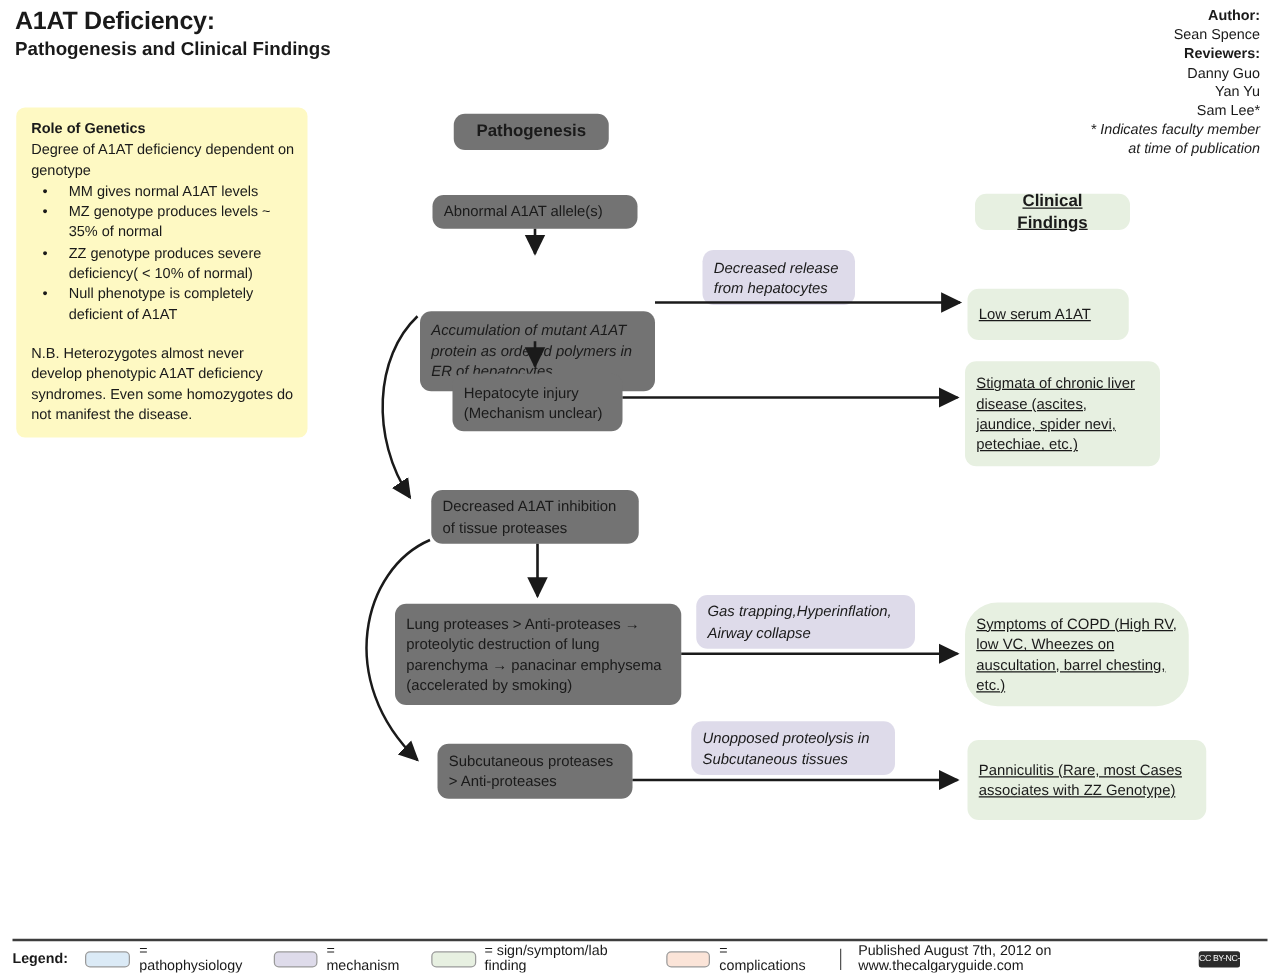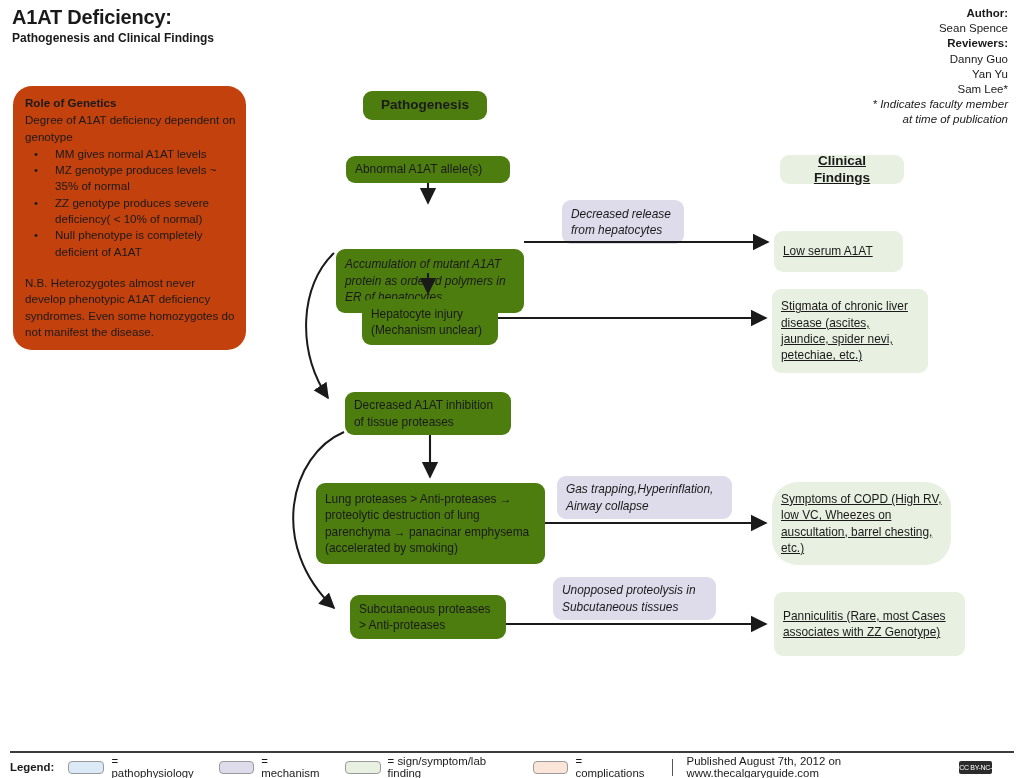--- a/index.html
+++ b/index.html
@@ -16,37 +16,37 @@
   }
   #canvas { position: absolute; inset: 0; }
 
   
   .title-main {
     position: absolute; left: 12px; top: 6px;
     font-size: 20px; font-weight: bold; letter-spacing: -0.2px;
   }
   .title-sub {
     position: absolute; left: 12px; top: 31px;
-    font-size: 12px; font-weight: bold;
+    font-size: 15px; font-weight: bold;
   }
 
   
   .credits {
     position: absolute; right: 16px; top: 6px;
     text-align: right; font-size: 11.5px; line-height: 15.2px;
   }
   .credits .hdr { font-weight: bold; }
   .credits .ital { font-style: italic; margin-left: 44px; }
 
   
   .genetics {
     position: absolute; left: 13px; top: 86px;
     width: 233px; padding: 9px 10px 10px 12px;
-    background: #c2410c;
-    border-radius: 19px;
+    background: #fef9c3;
+    border-radius: 7px;
     font-size: 11.6px; line-height: 16.3px;
   }
   .genetics .g-head { font-weight: bold; margin-bottom: 1px; }
   .genetics ul { margin: 1px 0 0 0; padding-left: 18px; list-style: none; }
   .genetics li { position: relative; margin: 0 0 0 0; padding-left: 12px; }
   .genetics li::before {
     content: "\2022"; position: absolute; left: -9px; top: 0;
   }
   .genetics .nb { margin-top: 15px; }
 
@@ -54,21 +54,21 @@
   .node {
     position: absolute;
     border-radius: 9px;
     font-size: 11.9px;
     line-height: 16.4px;
     padding: 6px 9px;
     display: flex;
     align-items: center;
   }
   .node .txt { width: 100%; }
-  .patho   { background: #4d7c0f; }
+  .patho   { background: #737373; }
   .mech    { background: #dedbea; font-style: italic; }
   .sign    { background: #e7f0e1; }
   .header-node {
     font-weight: bold; font-size: 13.5px;
     justify-content: center; text-align: center;
   }
   .underline { text-decoration: underline; }
   .italic { font-style: italic; }
 
   

